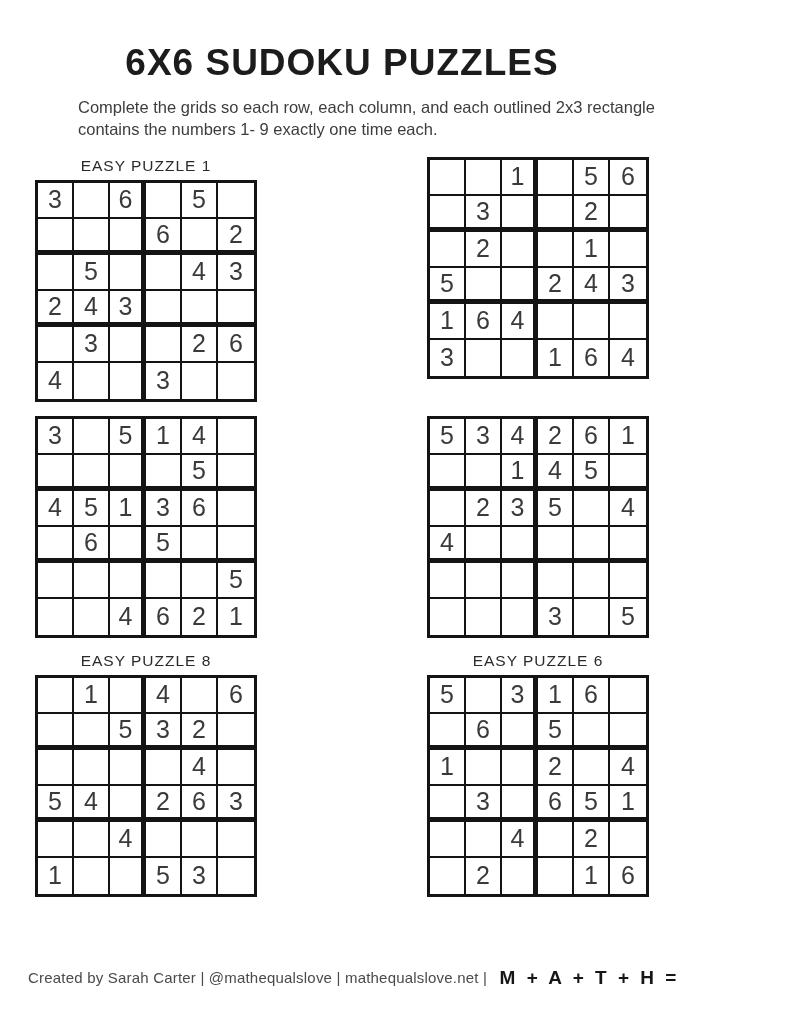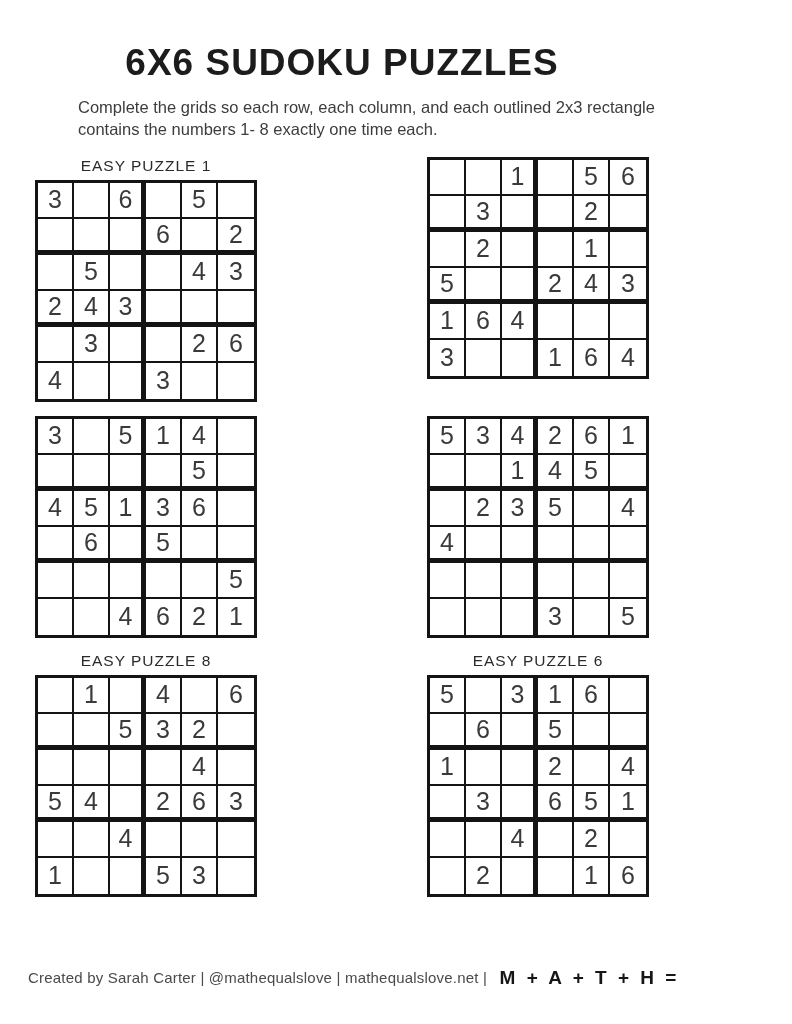--- a/index.html
+++ b/index.html
@@ -96,21 +96,21 @@
     letter-spacing: -1px;
   }
 </style>
 </head>
 <body>
 
 <div class="page">
 
   <h1 class="page-title">6X6 SUDOKU PUZZLES</h1>
 
-  <p class="instructions">Complete the grids so each row, each column, and each outlined 2x3 rectangle contains the numbers 1- 8 exactly one time each.</p>
+  <p class="instructions">Complete the grids so each row, each column, and each outlined 2x3 rectangle contains the numbers 1- 9 exactly one time each.</p>
 
   <div class="puzzles">
   <section class="puzzle">
     <h2 class="puzzle-title">EASY PUZZLE 1</h2>
     <div class="board">
           <div class="cell">3</div>
           <div class="cell"></div>
           <div class="cell v-thick">6</div>
           <div class="cell"></div>
           <div class="cell">5</div>

